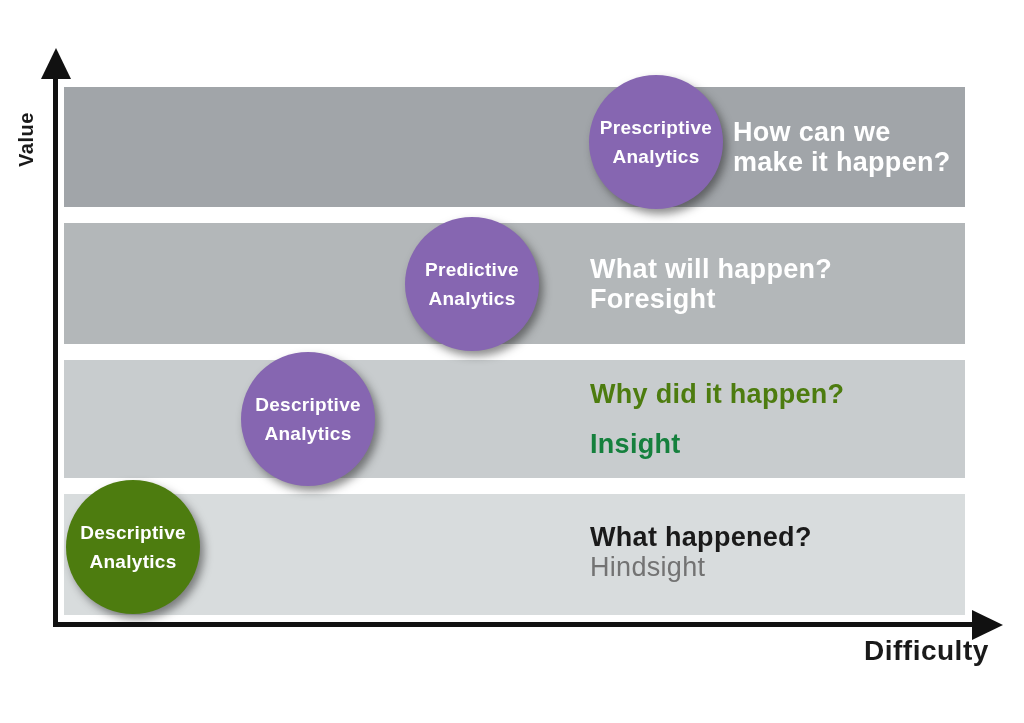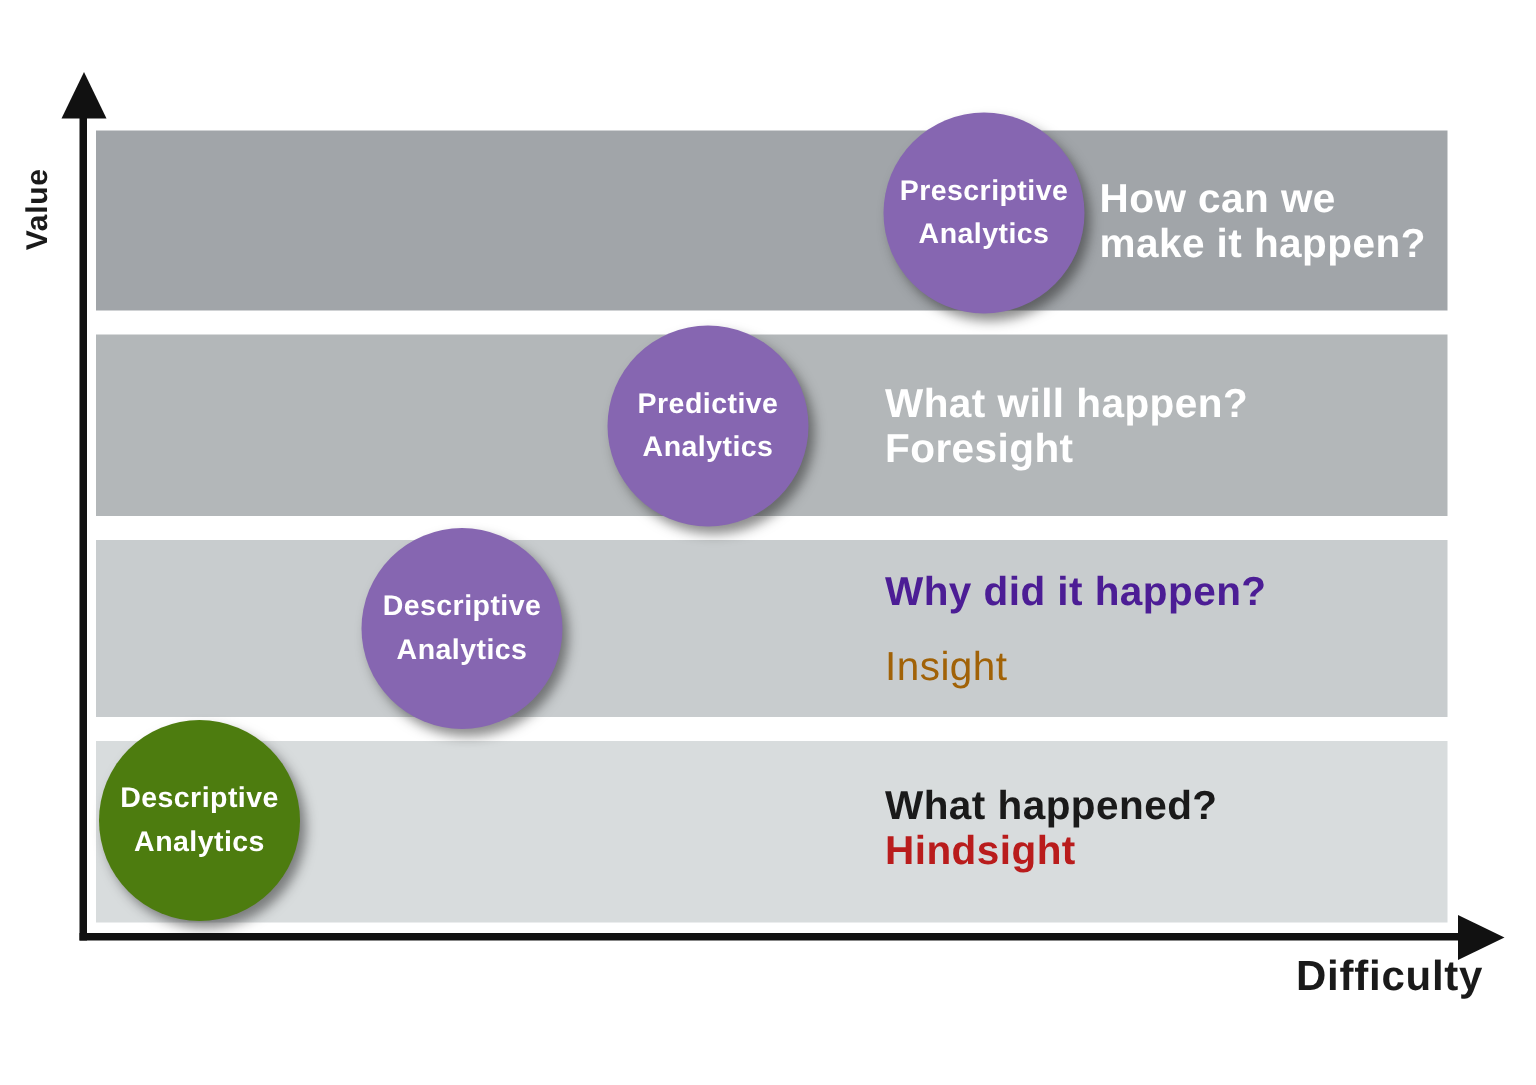--- a/index.html
+++ b/index.html
@@ -89,27 +89,27 @@
     <div class="question" style="color: rgb(255, 255, 255);">How can we make it happen?</div>
     <div class="subheading" style="color: rgb(255, 255, 255); font-weight: 700;"></div>
   </div>
 
   <div class="qa qa-1">
     <div class="question" style="color: rgb(255, 255, 255);">What will happen?</div>
     <div class="subheading" style="color: rgb(255, 255, 255); font-weight: 700;">Foresight</div>
   </div>
 
   <div class="qa qa-2">
-    <div class="question" style="color: #4c1d95;">Why did it happen?</div>
-    <div class="subheading" style="color: #a16207; font-weight: 400; margin-top: 20px;">Insight</div>
+    <div class="question" style="color: #4d7c0f;">Why did it happen?</div>
+    <div class="subheading" style="color: #15803d; font-weight: 700; margin-top: 20px;">Insight</div>
   </div>
 
   <div class="qa qa-3">
     <div class="question" style="color: rgb(26, 26, 26);">What happened?</div>
-    <div class="subheading" style="color: #b91c1c; font-weight: 700;">Hindsight</div>
+    <div class="subheading" style="color: #737373; font-weight: 400;">Hindsight</div>
   </div>
 
   <div class="circle circle-0" style="background: rgb(134, 102, 177);">
     <div>Prescriptive</div>
     <div>Analytics</div>
   </div>
   <div class="circle circle-1" style="background: rgb(134, 102, 177);">
     <div>Predictive</div>
     <div>Analytics</div>
   </div>

